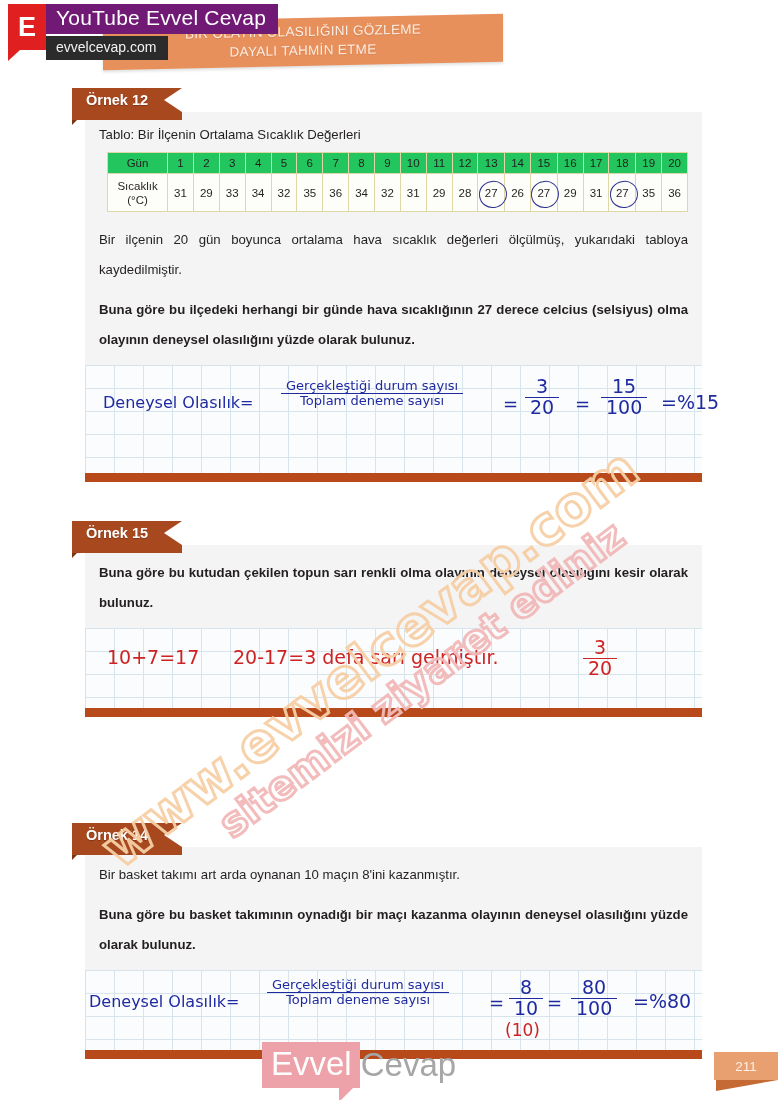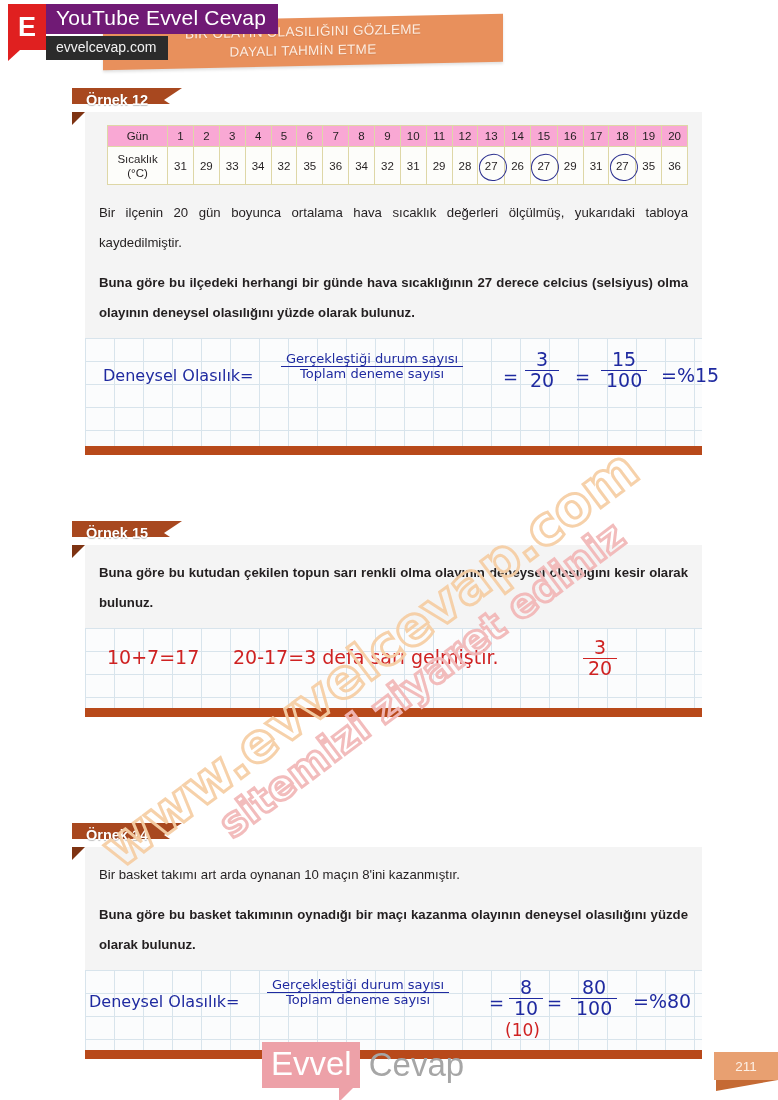--- a/index.html
+++ b/index.html
@@ -80,21 +80,21 @@
     color: #f1f1f1;
     padding: 3px 12px 5px 10px;
     font-size: 14px;
     white-space: nowrap;
   }
 
   
   .example { position: absolute; left: 72px; width: 630px; }
   .ribbon {
     position: absolute; left: 0; top: 0;
-    height: 16px;
+    height: 32px;
     background: #a8481f;
     color: #ffffff;
     font-size: 14.5px; font-weight: bold;
     line-height: 24px;
     padding: 0 34px 0 14px;
     display: inline-block;
     z-index: 5;
     text-shadow: 0 1px 1px rgba(0,0,0,.25);
   }
   .ribbon::after {
@@ -149,21 +149,21 @@
     vertical-align: middle;
     padding: 0;
   }
   table.temp .lbl {
     background: #faf7dd;
     font-size: 11.5px;
     width: 62px;
     padding: 2px 4px;
     line-height: 14px;
   }
-  table.temp tr.head td { background: #f9a8d4; height: 21px; font-weight: normal; }
+  table.temp tr.head td { background: #22c55e; height: 21px; font-weight: normal; }
   table.temp tr.body td { background: #fdfdfa; height: 38px; }
   table.temp td.d { width: 28px; }
   .circled {
     display: inline-block;
     position: relative;
     padding: 2px 3px;
   }
   .circled::after {
     content: "";
     position: absolute;
@@ -247,21 +247,21 @@
   }
   .fl-evvel::after {
     content: ""; position: absolute; right: 7px; top: 46px;
     border-left: 14px solid #eda1a8;
     border-bottom: 14px solid transparent;
   }
   .fl-cevap {
     color: #a6a6a6;
     font-size: 33px;
     line-height: 40px;
-    padding-left: 9px;
+    padding-left: 1px;
   }
   .page-tab {
     position: absolute;
     right: 0; top: 1052px;
     width: 64px; height: 28px;
     background: #e8a071;
     color: #fdf0e6;
     font-size: 13.5px;
     display: flex; align-items: center; justify-content: center;
   }
@@ -287,20 +287,21 @@
     <div class="yt-logo">E</div>
     <div class="yt-title">YouTube Evvel Cevap</div>
     <div class="yt-sub">evvelcevap.com</div>
   </div>
 
   <div class="example" style="top:88px;">
     <div class="ribbon">Örnek 12</div>
     <div class="ribbon-fold"></div>
     <div class="card">
 
+      <div class="tablo-caption">Tablo: Bir İlçenin Ortalama Sıcaklık Değerleri</div>
 
       <table class="temp">
         <tbody>
             <tr class="head">
           <td class="lbl">Gün</td>
           <td class="d">1</td>
           <td class="d">2</td>
           <td class="d">3</td>
           <td class="d">4</td>
           <td class="d">5</td>

